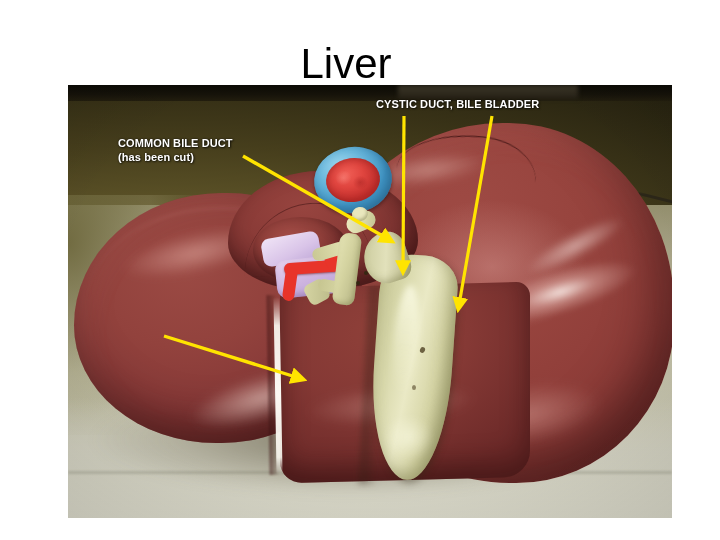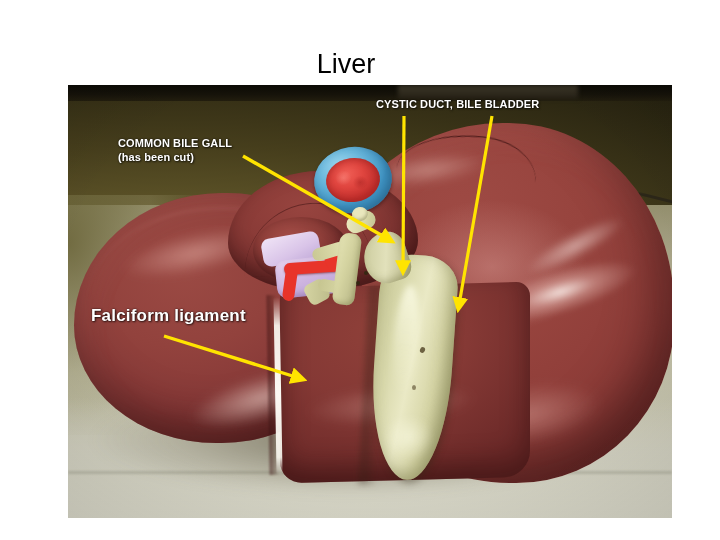--- a/index.html
+++ b/index.html
@@ -19,21 +19,21 @@
     height: 540px;
     background: #ffffff;
   }
   #slide-title {
     position: absolute;
     left: 0;
     top: 40px;
     width: 692px;
     text-align: center;
     font-family: "Liberation Sans", sans-serif;
-    font-size: 27px;
+    font-size: 42px;
     font-weight: 400;
     color: #000000;
     line-height: 48px;
     letter-spacing: 0px;
   }
   #photo {
     position: absolute;
     left: 68px;
     top: 85px;
     width: 604px;
@@ -585,21 +585,18 @@
     <line x1="492" y1="116" x2="459" y2="305" stroke="#ffe400" stroke-width="3.2" marker-end="url(#ahead)"></line>
     <line x1="243" y1="156" x2="388" y2="239" stroke="#ffe400" stroke-width="3.4" marker-end="url(#ahead)"></line>
     <line x1="164" y1="336" x2="299" y2="378" stroke="#ffe400" stroke-width="3.4" marker-end="url(#ahead)"></line>
   </svg>
 
   <div id="label-cystic" class="anno">
     <span>CYSTIC DUCT, BILE BLADDER</span>
   </div>
 
   <div id="label-cbd" class="anno">
-    <div>COMMON BILE GALL</div>
+    <div>COMMON BILE DUCT</div>
     <div>(has been cut)</div>
   </div>
 
-  <div id="label-falciform" class="anno">
-    <span>Falciform ligament</span>
-  </div>
 
 </div>
 
 </body></html>

